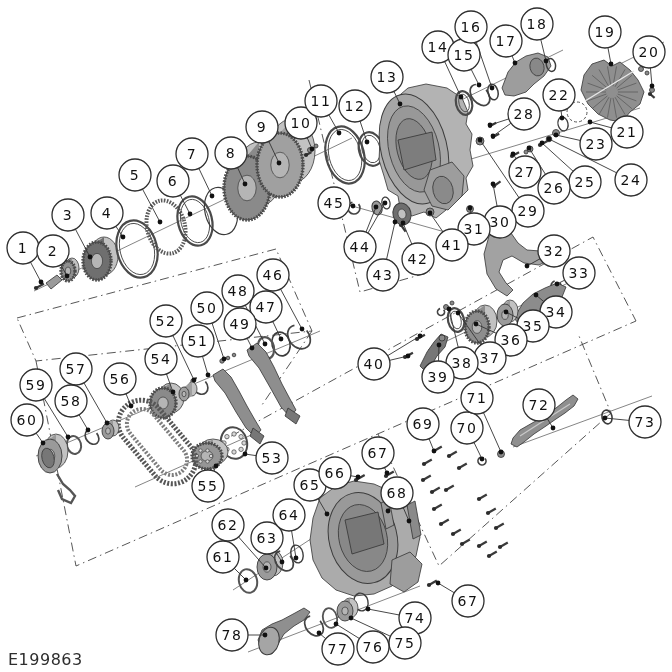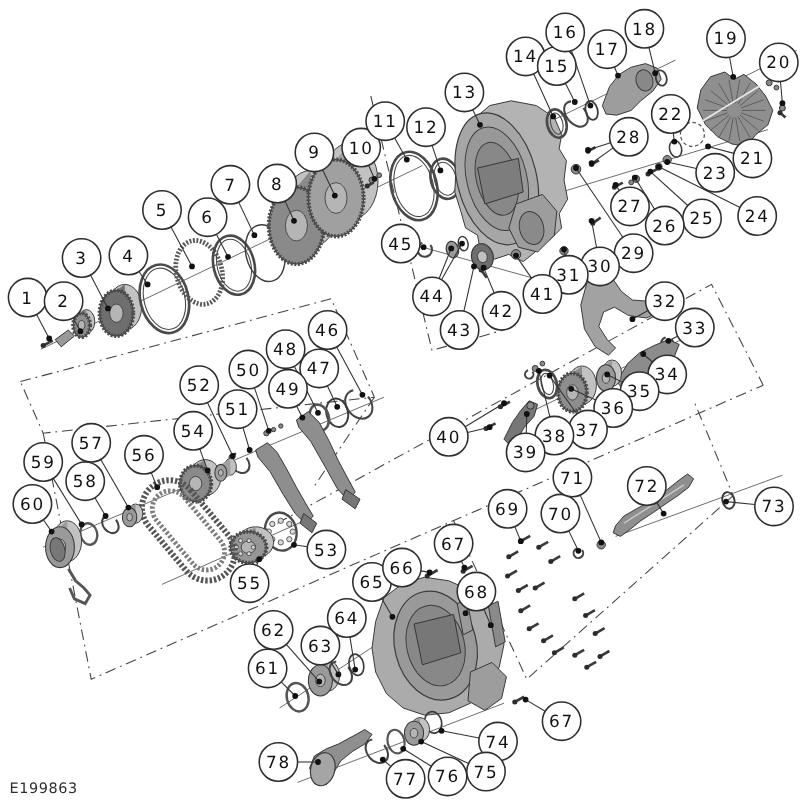--- a/index.html
+++ b/index.html
@@ -1,19 +1,19 @@
 <!DOCTYPE html>
 <html><head>
 <meta charset="utf-8">
 <style>
   html,body{margin:0;padding:0;background:#fff;}
   .stage{position:relative;width:672px;height:672px;background:#fff;overflow:hidden;
          font-family:"DejaVu Sans","Liberation Sans",sans-serif;}
   svg{position:absolute;left:0;top:0;}
-  .fig-code{position:absolute;left:8px;top:650px;font-size:12px;color:#2e2e2e;
+  .fig-code{position:absolute;left:8px;top:650px;font-size:16px;color:#2e2e2e;
             letter-spacing:0.5px;font-family:"DejaVu Sans","Liberation Sans",sans-serif;}
 </style>
 </head>
 <body>
 
 <div class="stage">
   <svg width="672" height="672" viewBox="0 0 672 672" xmlns="http://www.w3.org/2000/svg">
       <g>
         <path d="M17 318 L 276 249 L 312 331 L 36 361 Z" fill="none" stroke="#444444" stroke-width="0.9" stroke-dasharray="9 4 1.5 4"></path>
         <path d="M312 331 L 262 405" fill="none" stroke="#444444" stroke-width="0.9" stroke-dasharray="9 4 1.5 4"></path>

